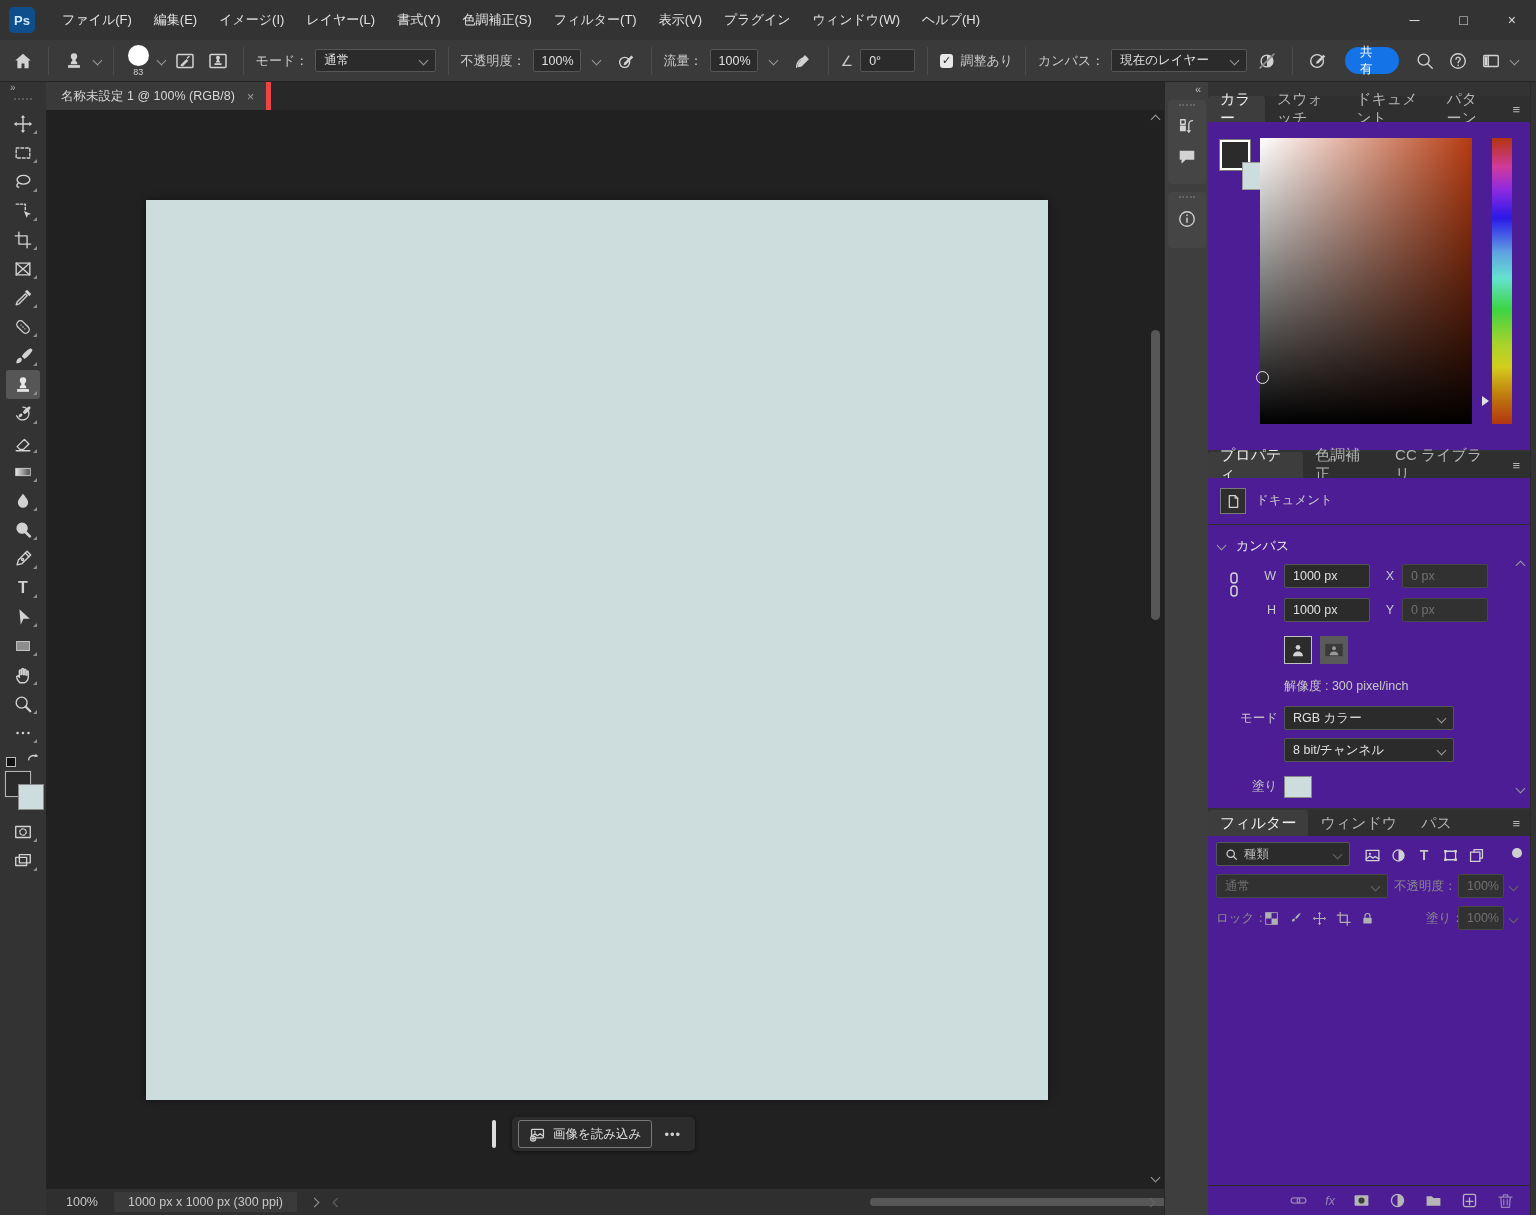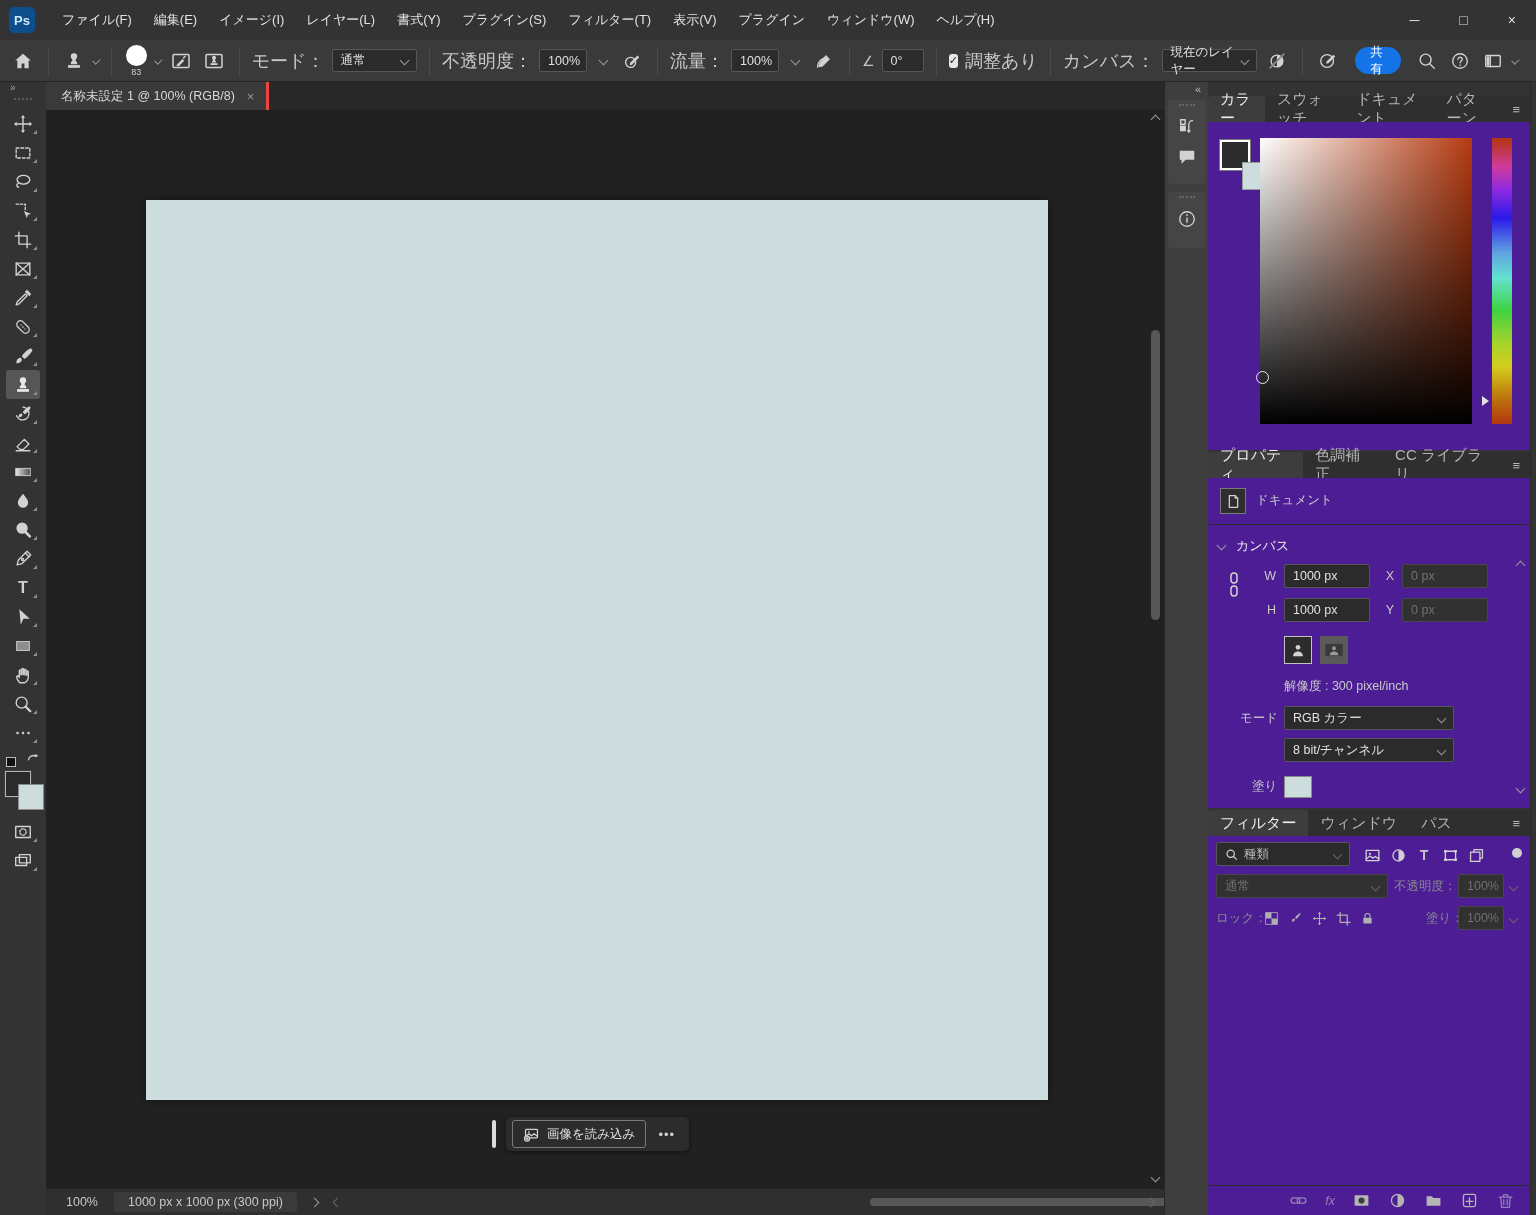--- a/index.html
+++ b/index.html
@@ -17,21 +17,21 @@
   
   #menubar{left:0;top:0;width:1536px;height:40px;background:#333;display:flex;align-items:center;}
   .ps-logo{width:26px;height:26px;margin:0 16px 0 9px;border-radius:5px;background:#0f4e8c;color:#cfe9ff;
            font-weight:bold;font-size:13px;display:flex;align-items:center;justify-content:center;}
   .menu-item{padding:0 11px;font-size:13px;color:#e2e2e2;white-space:nowrap;}
   .win-controls{margin-left:auto;display:flex;align-items:center;gap:40px;padding-right:20px;color:#ddd;font-size:14px;}
   
   #optionsbar{left:0;top:40px;width:1536px;height:42px;background:#3a3a3a;border-bottom:1px solid #252525;
               display:flex;align-items:center;padding:0 10px;gap:7px;box-sizing:border-box;}
   .vsep{width:1px;height:28px;background:#4b4b4b;margin:0 5px;flex:none;}
-  .opt-label{font-size:18px;color:#c9c9c9;white-space:nowrap;}
+  .opt-label{font-size:13px;color:#c9c9c9;white-space:nowrap;}
   .opt-field{height:23px;background:#2b2b2b;border:1px solid #565656;border-radius:2px;display:flex;
              align-items:center;padding:0 8px;font-size:12.5px;color:#e0e0e0;box-sizing:border-box;}
   .opt-select{justify-content:space-between;}
   .icon-btn{width:26px;height:26px;display:flex;align-items:center;justify-content:center;flex:none;}
   .share-btn{background:#1473e6;color:#fff;border-radius:14px;height:27px;padding:0 15px;display:flex;
              align-items:center;font-size:12.5px;margin-right:6px;}
   .brushprev{display:flex;flex-direction:column;align-items:center;line-height:1;margin:0 2px;}
   .brushprev .dot{width:21px;height:21px;border-radius:50%;background:#fff;}
   .brushprev .num{font-size:9px;color:#cfcfcf;margin-top:2px;}
   .checkbox{width:14px;height:14px;border-radius:3px;background:#e8e8e8;color:#222;font-size:11px;
@@ -46,34 +46,34 @@
   .tool.sel{background:#565656;border-radius:3px;}
   .minirow{width:34px;height:18px;position:relative;margin-top:4px;flex:none;}
   .mini-sq{position:absolute;width:8px;height:8px;border:1px solid #bbb;}
   .fbswatch{width:40px;height:40px;position:relative;margin-top:2px;flex:none;}
   .fbswatch .fg{position:absolute;left:2px;top:0;width:24px;height:24px;background:#2b2b2b;border:1px solid #b5b5b5;outline:1px solid #3d3d3d;}
   .fbswatch .bg{position:absolute;left:15px;top:13px;width:24px;height:24px;background:#cddddd;border:1px solid #8a8a8a;}
   
   #docarea{left:46px;top:82px;width:1118px;bottom:0;}
   #tabbar{position:absolute;left:0;top:0;right:0;height:28px;background:#282828;display:flex;}
   .doctab{background:#3a3a3a;padding:0 12px 0 15px;display:flex;align-items:center;gap:12px;
-          font-size:12.5px;color:#d8d8d8;border-right:3px solid #ef4444;}
+          font-size:12.5px;color:#d8d8d8;border-right:5px solid #ef4444;}
   .doctab .x{color:#9a9a9a;font-size:13px;}
   #viewport{position:absolute;top:28px;left:0;right:0;bottom:26px;background:#212121;overflow:hidden;}
   #document{position:absolute;left:100px;top:90px;width:902px;height:900px;background:#cddddd;box-shadow:0 0 8px rgba(0,0,0,.45);}
   .vscroll{position:absolute;right:1px;top:2px;bottom:2px;width:15px;}
   .vscroll .thumb{position:absolute;left:3px;top:218px;width:9px;height:290px;background:#575757;border-radius:5px;}
   .vscroll .a{position:absolute;left:4px;}
   .hthumb{position:absolute;left:529px;top:9px;width:305px;height:8px;background:#575757;border-radius:4px;}
   #statusbar{position:absolute;left:0;right:0;bottom:0;height:26px;background:#2f2f2f;border-top:1px solid #232323;
              display:flex;align-items:center;font-size:12.5px;color:#c8c8c8;}
   .status-zoom{padding:0 16px 0 20px;}
   .status-size{background:#3a3a3a;height:20px;line-height:20px;padding:0 14px;border-radius:2px;}
   
-  #loadbar{position:absolute;left:446px;top:1007px;height:34px;display:flex;align-items:center;gap:10px;}
+  #loadbar{position:absolute;left:446px;top:1007px;height:34px;display:flex;align-items:center;gap:16px;}
   .lb-handle{width:4px;height:28px;background:#dcdcdc;border-radius:2px;}
   .lb-box{background:#2c2c2c;border-radius:5px;height:34px;display:flex;align-items:center;padding:0 6px;gap:4px;box-shadow:0 1px 4px rgba(0,0,0,.5);}
   .lb-btn{border:1px solid #7a7a7a;border-radius:3px;height:26px;display:flex;align-items:center;gap:7px;
           padding:0 10px;font-size:12.5px;color:#e0e0e0;}
   .lb-more{color:#d0d0d0;font-size:13px;letter-spacing:1px;padding:0 8px;}
   
   #ministrip{left:1164px;top:82px;width:44px;bottom:0;background:#3e3e3e;border-left:1px solid #262626;}
   .ms-collapse{position:absolute;right:8px;top:1px;font-size:11px;color:#bbb;}
   .ms-block{position:absolute;left:3px;width:38px;background:#454545;border-radius:3px;
             display:flex;flex-direction:column;align-items:center;}
@@ -120,21 +120,21 @@
 </head>
 <body>
 
 <div id="menubar" class="abs">
   <div class="ps-logo">Ps</div>
   <span class="menu-item">ファイル(F)</span>
   <span class="menu-item">編集(E)</span>
   <span class="menu-item">イメージ(I)</span>
   <span class="menu-item">レイヤー(L)</span>
   <span class="menu-item">書式(Y)</span>
-  <span class="menu-item">プラグイン(S)</span>
+  <span class="menu-item">色調補正(S)</span>
   <span class="menu-item">フィルター(T)</span>
   <span class="menu-item">表示(V)</span>
   <span class="menu-item">プラグイン</span>
   <span class="menu-item">ウィンドウ(W)</span>
   <span class="menu-item">ヘルプ(H)</span>
   <div class="win-controls">
     <span>─</span>
     <span>□</span>
     <span>×</span>
   </div>

